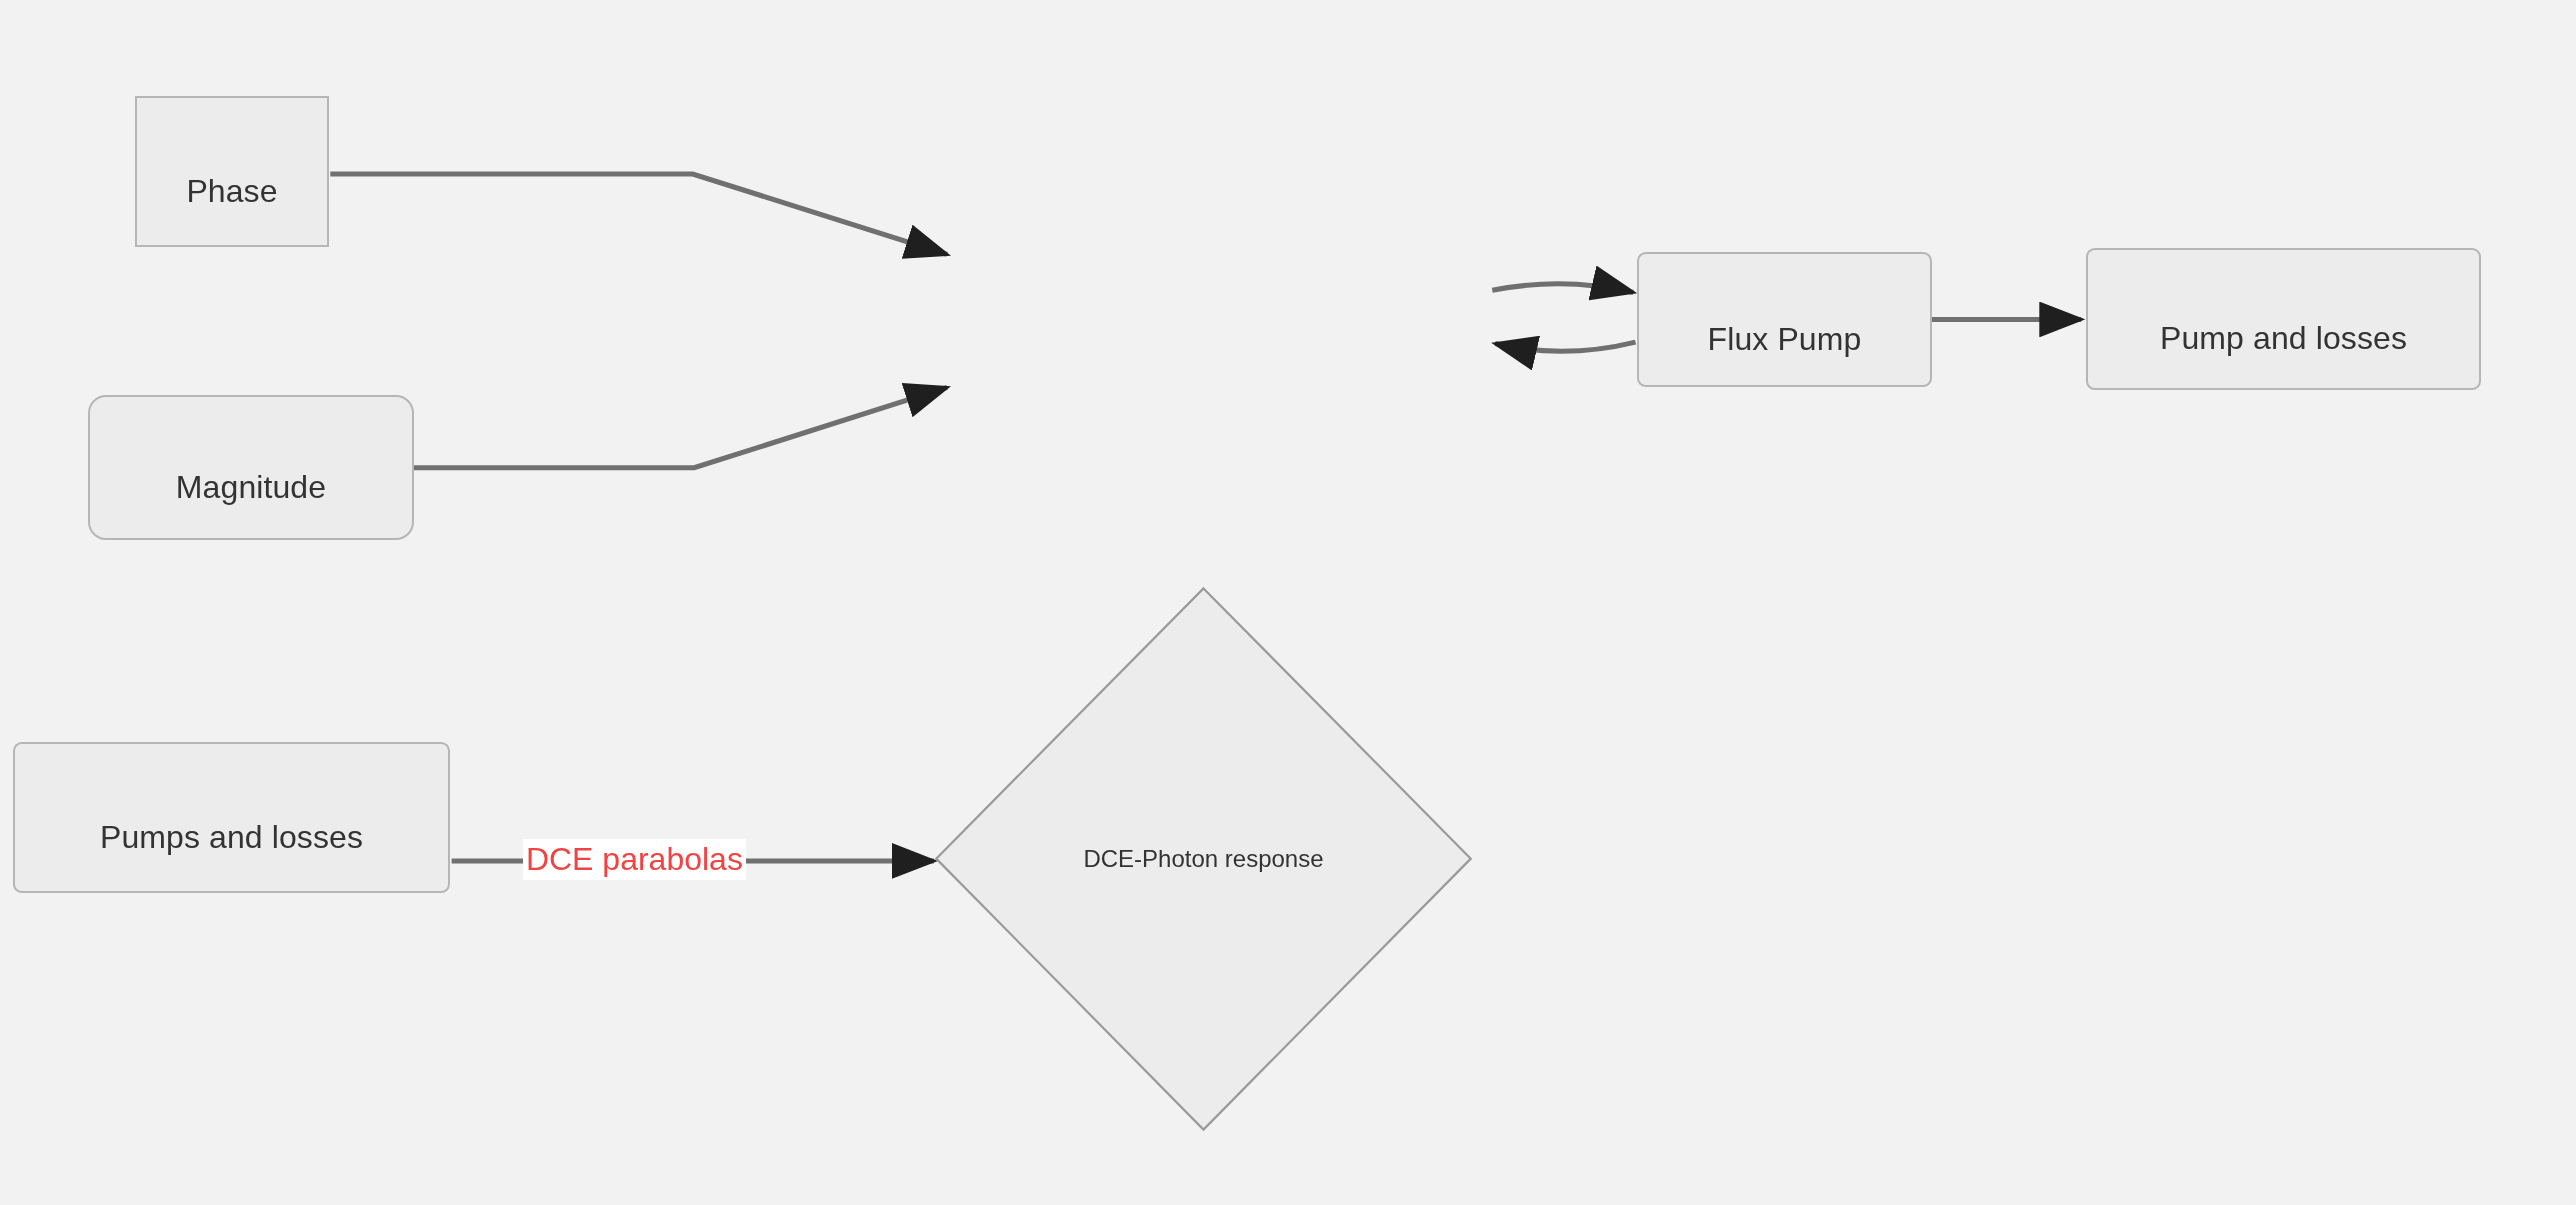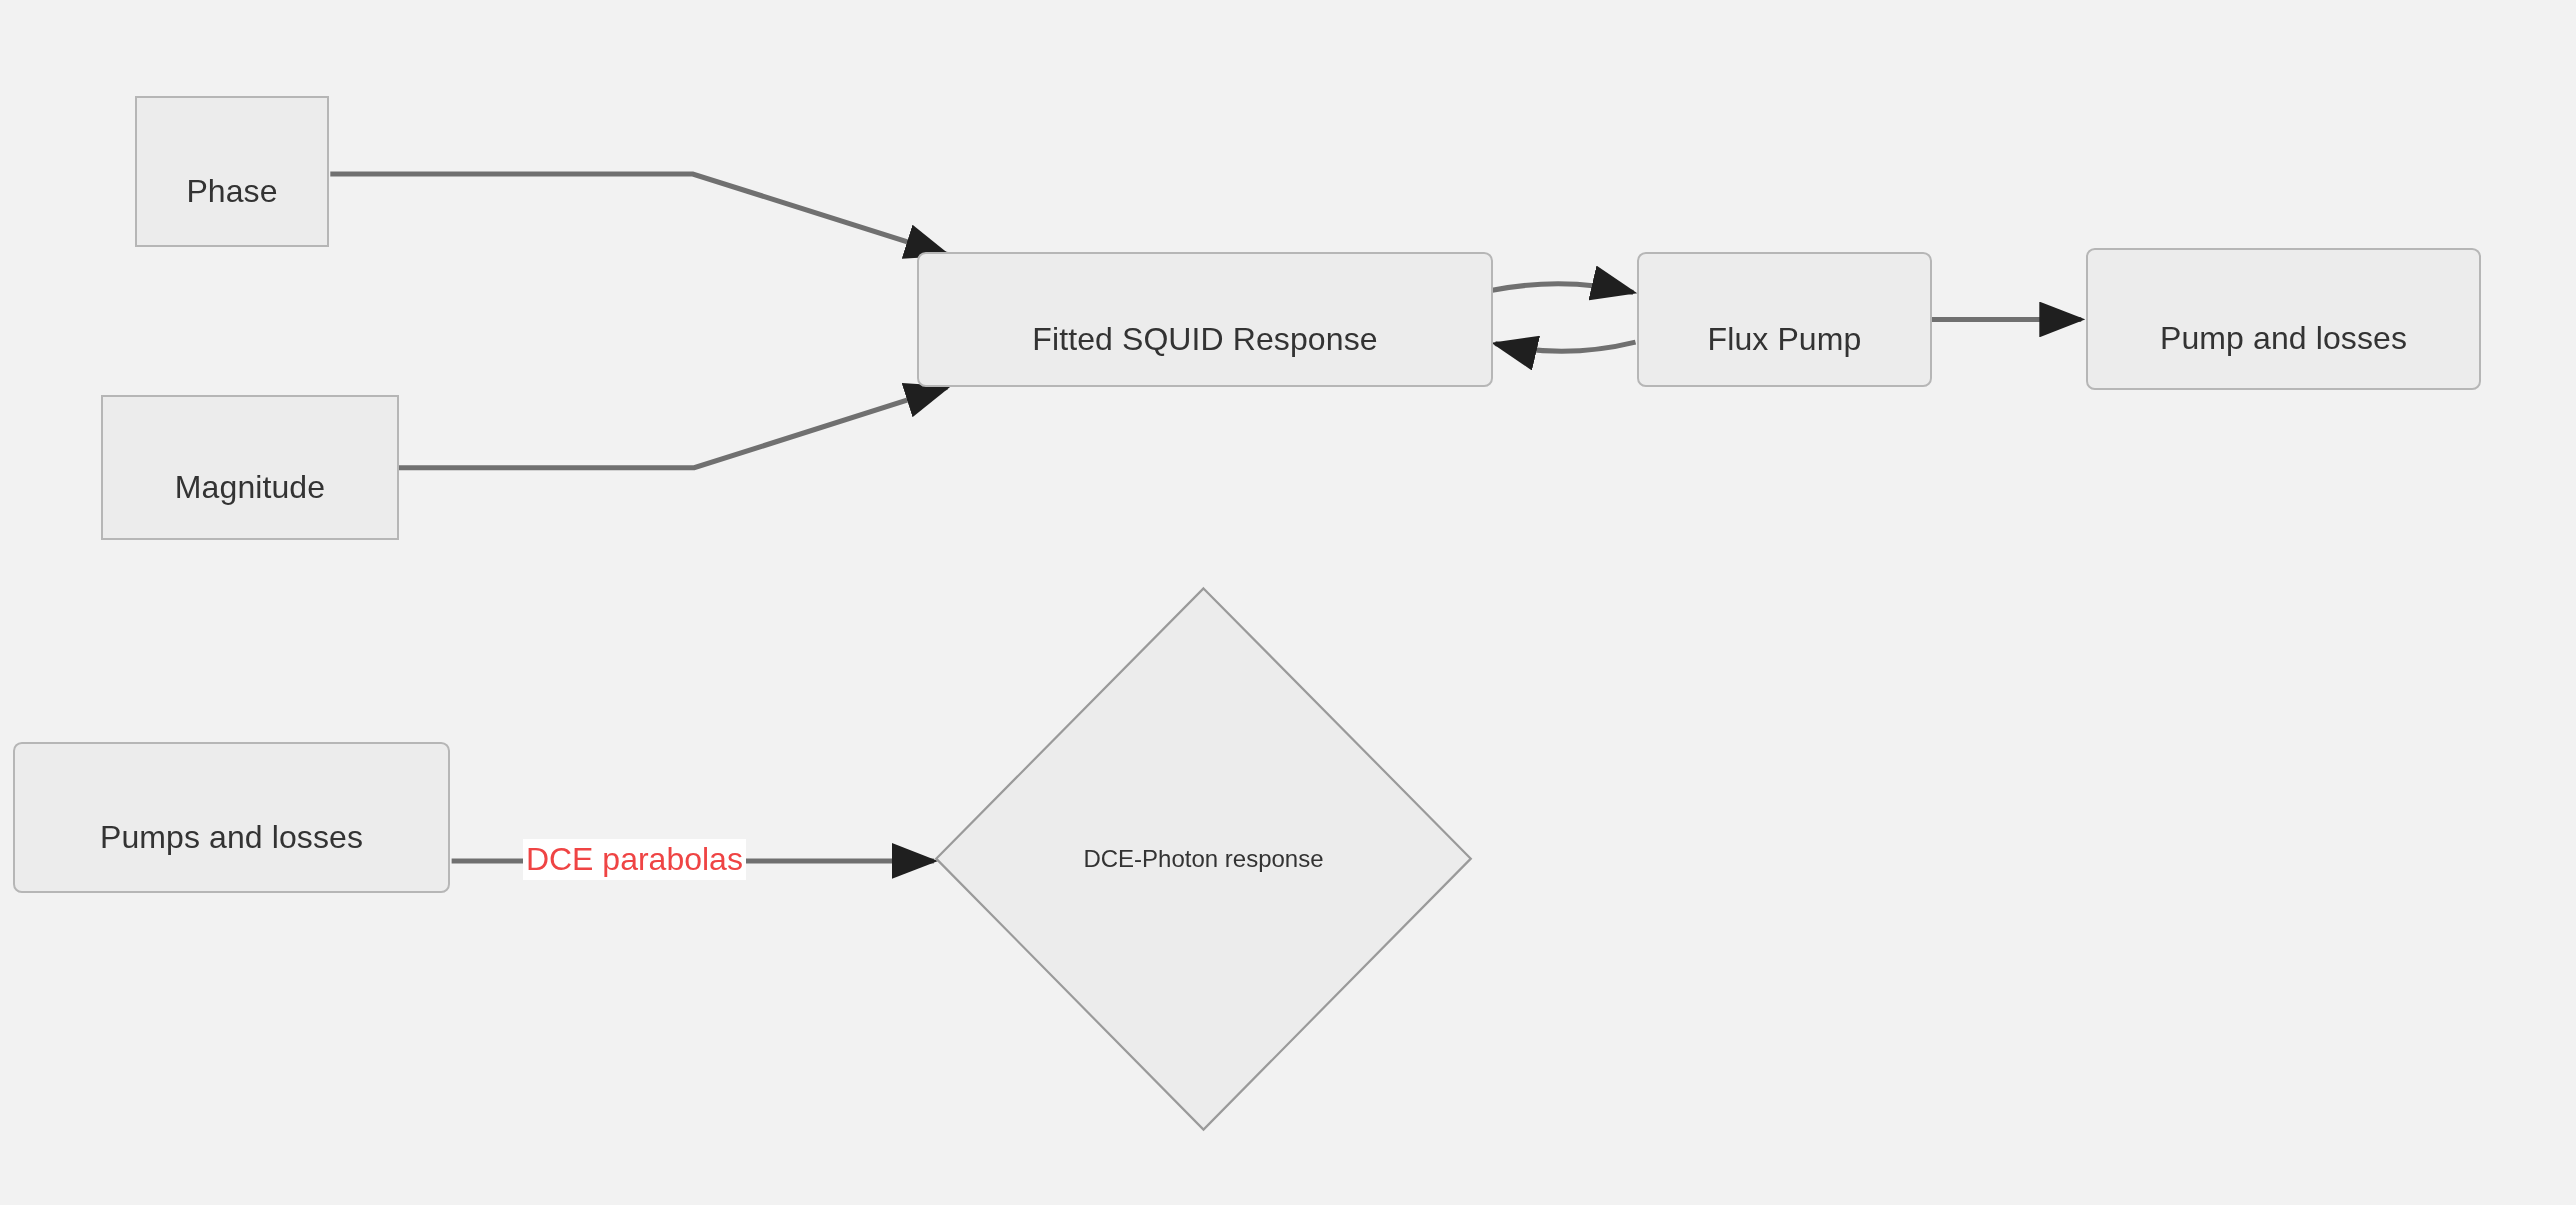--- a/index.html
+++ b/index.html
@@ -110,27 +110,24 @@
 
     <path d="M 2643 437 L 2848 437" fill="none" stroke="#707070" stroke-width="7" marker-end="url(#arrowhead)"></path>
 
     <path d="M 618 1178 L 1278 1178" fill="none" stroke="#707070" stroke-width="7" marker-end="url(#arrowhead)"></path>
   </svg>
 
   <div class="node sharp" style="left:135px; top:96px; width:194px; height:151px;">
     <span class="node-label">Phase</span>
   </div>
 
-  <div class="node sharp" style="left:101px; top:395px; width:298px; height:145px;">
+  <div class="node sharp" style="left:88px; top:395px; width:326px; height:145px;border-radius:18px;">
     <span class="node-label">Magnitude</span>
   </div>
 
-  <div class="node rounded" style="left:917px; top:252px; width:576px; height:135px;">
-    <span class="node-label">Fitted SQUID Response</span>
-  </div>
 
   <div class="node rounded" style="left:1637px; top:252px; width:295px; height:135px;">
     <span class="node-label">Flux Pump</span>
   </div>
 
   <div class="node rounded" style="left:2086px; top:248px; width:395px; height:142px;">
     <span class="node-label">Pump and losses</span>
   </div>
 
   <div class="node rounded" style="left:13px; top:742px; width:437px; height:151px;">

